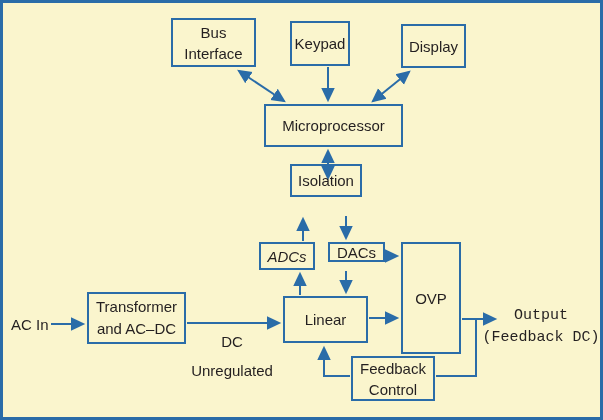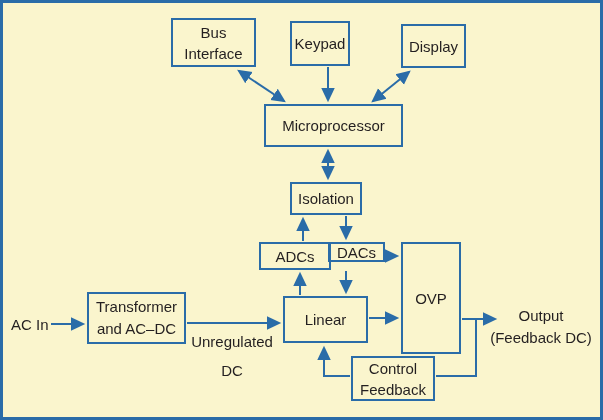--- a/index.html
+++ b/index.html
@@ -38,31 +38,31 @@
     font-size:15px;
     line-height:21px;
     text-align:center;
     white-space:nowrap;
   }
   
   #n-bus{left:168px;top:15px;width:85px;height:49px;}
   #n-keypad{left:287px;top:18px;width:60px;height:45px;}
   #n-display{left:398px;top:21px;width:65px;height:44px;}
   #n-micro{left:261px;top:101px;width:139px;height:43px;}
-  #n-iso{left:287px;top:179px;width:72px;height:33px;}
-  #n-adcs{left:256px;top:239px;width:72px;height:28px;}
+  #n-iso{left:287px;top:161px;width:72px;height:33px;}
+  #n-adcs{left:256px;top:239px;width:56px;height:28px;font-style:italic;}
   #n-dacs{left:325px;top:239px;width:57px;height:20px;}
   #n-ovp{left:398px;top:239px;width:60px;height:112px;}
   #n-lr{left:280px;top:293px;width:85px;height:47px;}
   #n-xfmr{left:84px;top:289px;width:99px;height:52px;line-height:22px;}
   #n-fb{left:348px;top:353px;width:84px;height:45px;}
   
   #l-acin{left:8px;top:311px;text-align:left;}
   #l-unreg{left:182px;top:324px;width:94px;line-height:29px;}
-  #l-out{left:479px;top:302px;width:118px;line-height:22px;}
+  #l-out{left:479px;top:302px;width:118px;line-height:22px;font-family:Liberation Mono, monospace;}
 </style>
 </head>
 <body>
 
 <div class="canvas">
 
   <svg class="wires" viewBox="0 0 603 420" xmlns="http://www.w3.org/2000/svg">
     <defs>
       <marker id="ah" viewBox="0 0 10 10" refX="8" refY="5" markerWidth="7.5" markerHeight="7.5" orient="auto-start-reverse">
         <path d="M0,0.5 L9.5,5 L0,9.5 z" fill="#2a6ca8"></path>
@@ -123,29 +123,29 @@
   <div class="node" id="n-lr">
     <span>Linear</span>
   </div>
 
   <div class="node" id="n-xfmr">
     <span>Transformer</span>
     <span>and AC–DC</span>
   </div>
 
   <div class="node" id="n-fb">
+    <span>Feedback</span>
     <span>Control</span>
-    <span>Feedback</span>
   </div>
 
   <div class="lbl" id="l-acin">AC In</div>
 
   <div class="lbl" id="l-unreg">
+    <div>DC</div>
     <div>Unregulated</div>
-    <div>DC</div>
   </div>
 
   <div class="lbl" id="l-out">
     <div>Output</div>
     <div>(Feedback DC)</div>
   </div>
 
 </div>
 
 </body></html>

